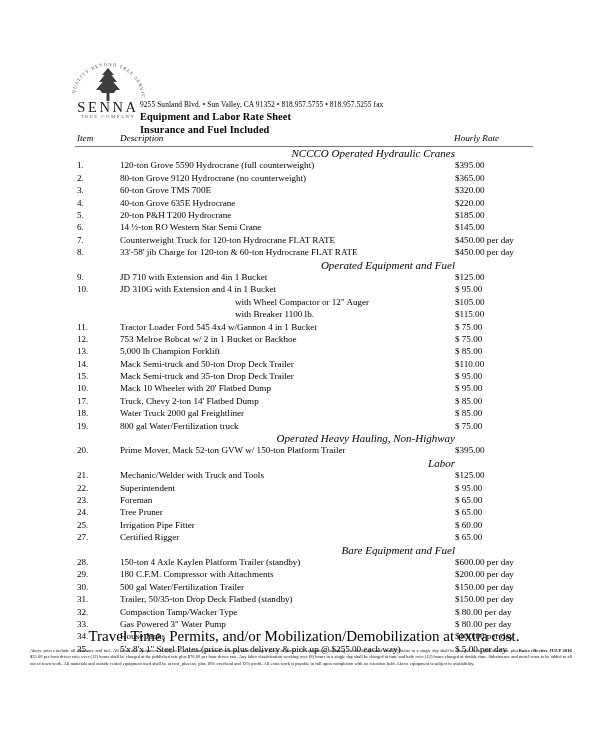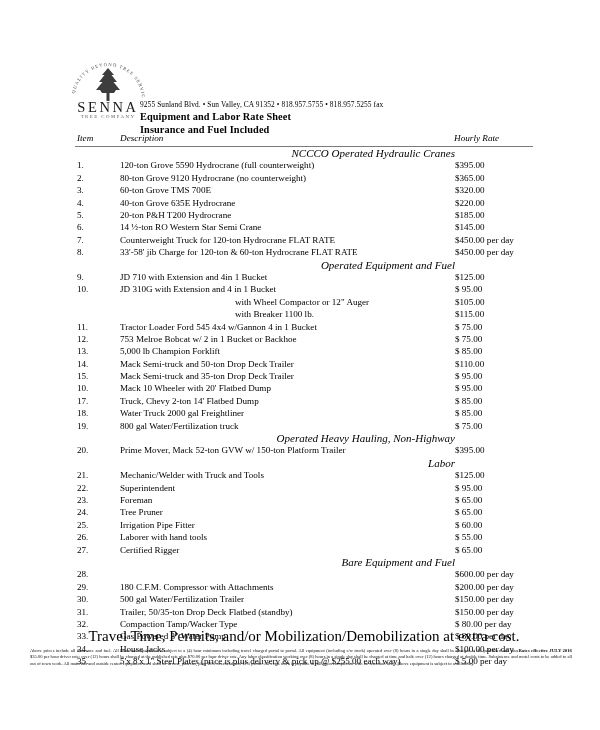--- a/index.html
+++ b/index.html
@@ -328,32 +328,28 @@
           <span class="num">24.</span>
           <span class="desc">Tree Pruner</span>
           <span class="rate">$  65.00</span>
         </div>
         <div class="row">
           <span class="num">25.</span>
           <span class="desc">Irrigation Pipe Fitter</span>
           <span class="rate">$  60.00</span>
         </div>
         <div class="row">
-          <span class="num">26.</span>
-          <span class="desc">Laborer with hand tools</span>
-          <span class="rate">$  55.00</span>
-        </div>
-        <div class="row">
           <span class="num">27.</span>
           <span class="desc">Certified Rigger</span>
           <span class="rate">$  65.00</span>
         </div>
         <div class="section-title">Bare Equipment and Fuel</div>
         <div class="row">
           <span class="num">28.</span>
+          <span class="desc">150-ton 4 Axle Kaylen Platform Trailer (standby)</span>
           <span class="rate">$600.00 per day</span>
         </div>
         <div class="row">
           <span class="num">29.</span>
           <span class="desc">180 C.F.M. Compressor with Attachments</span>
           <span class="rate">$200.00 per day</span>
         </div>
         <div class="row">
           <span class="num">30.</span>
           <span class="desc">500 gal Water/Fertilization Trailer</span>

